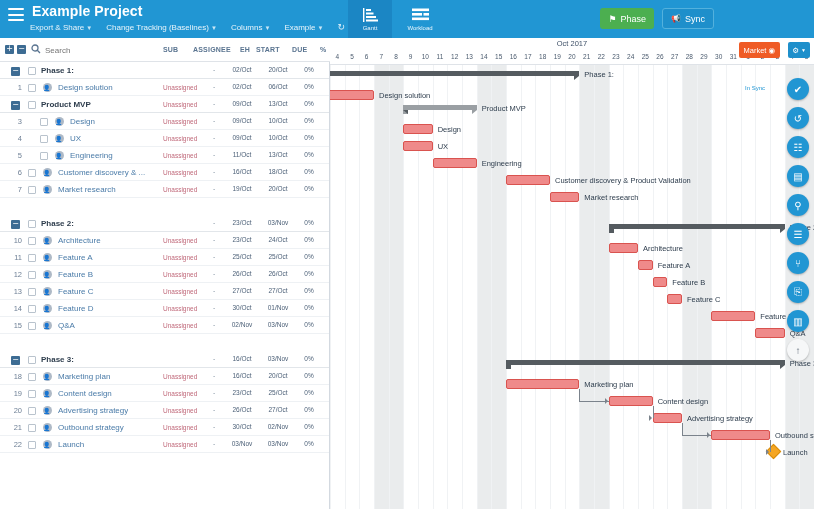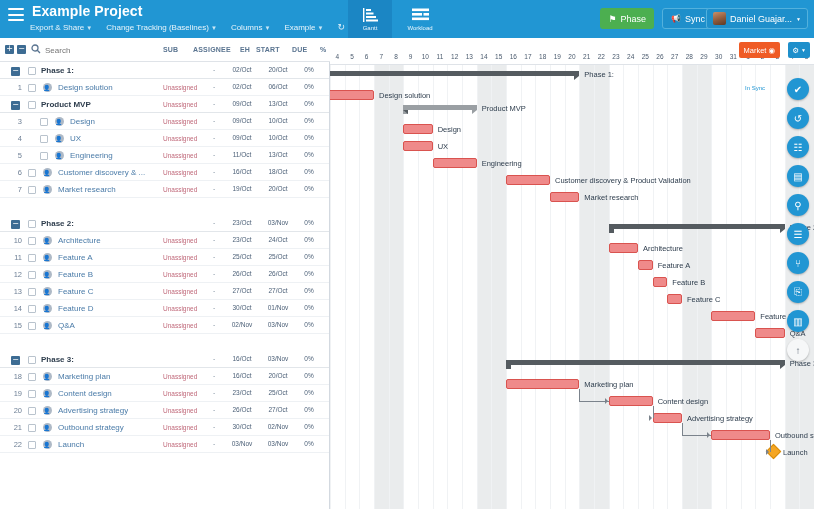--- a/index.html
+++ b/index.html
@@ -168,25 +168,20 @@
   </div>
 
   <div id="tips-btn">
     <span>⚑</span>
     <span>Phase</span>
   </div>
   <div id="news-btn">
     <span style="font-size:8px">📢</span>
     <span>Sync</span>
   </div>
-  <div id="user-btn">
-    <span id="avatar"></span>
-    <span>Daniel Guajar...</span>
-    <span style="font-size:5px">▼</span>
-  </div>
 </div>
 
 <div id="gridbar">
   <div class="sq" id="sq-plus">+</div>
   <div class="sq" id="sq-minus">−</div>
   <div id="mag">
     <svg width="10" height="10" viewBox="0 0 10 10">
         <circle cx="4" cy="4" r="3" fill="none" stroke="#5a7490" stroke-width="1.3"></circle>
         <line x1="6.3" y1="6.3" x2="9" y2="9" stroke="#5a7490" stroke-width="1.3"></line>
       </svg>
@@ -423,20 +418,21 @@
       <div class="r-name" style="left:58px;max-width:130px">Launch</div>
       <div class="r-assignee">Unassigned</div>
       <div class="r-eh">-</div>
       <div class="r-start">03/Nov</div>
       <div class="r-due">03/Nov</div>
       <div class="r-pct">0%</div>
     </div>
   </div>
 
 <div id="gantt">
+  <div id="tl-month">Oct 2017</div>
   <div id="tl-days">
       <div class="dcell" style="left: 0px; width: 14.6667px;">4</div>
       <div class="dcell" style="left: 14.6667px; width: 14.6667px;">5</div>
       <div class="dcell" style="left: 29.3333px; width: 14.6667px;">6</div>
       <div class="dcell" style="left: 44px; width: 14.6667px;">7</div>
       <div class="dcell" style="left: 58.6667px; width: 14.6667px;">8</div>
       <div class="dcell" style="left: 73.3333px; width: 14.6667px;">9</div>
       <div class="dcell" style="left: 88px; width: 14.6667px;">10</div>
       <div class="dcell" style="left: 102.667px; width: 14.6667px;">11</div>
       <div class="dcell" style="left: 117.333px; width: 14.6667px;">12</div>

